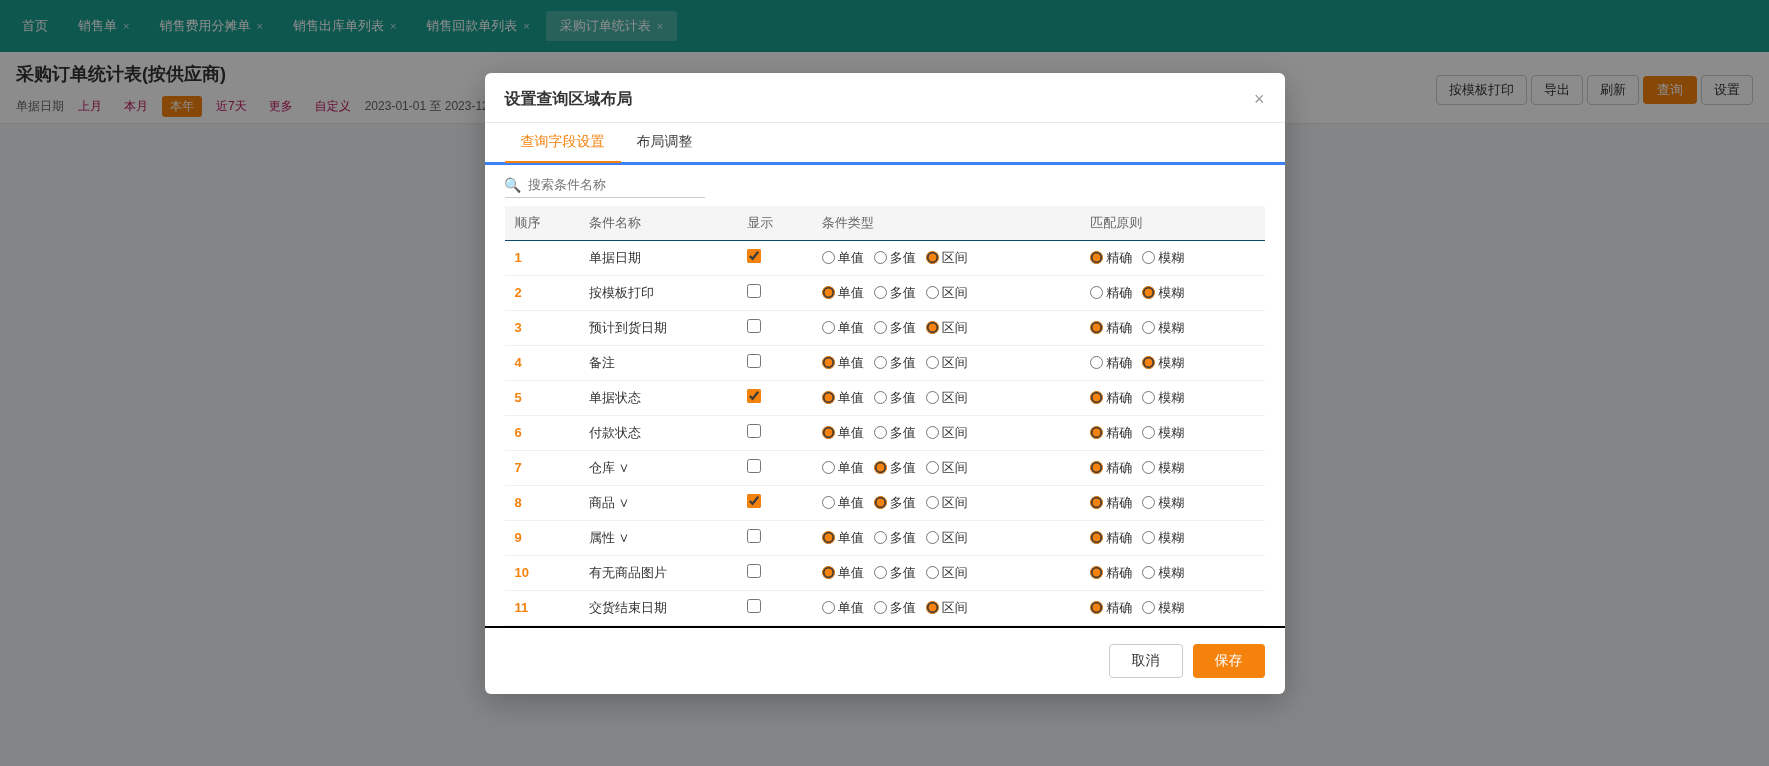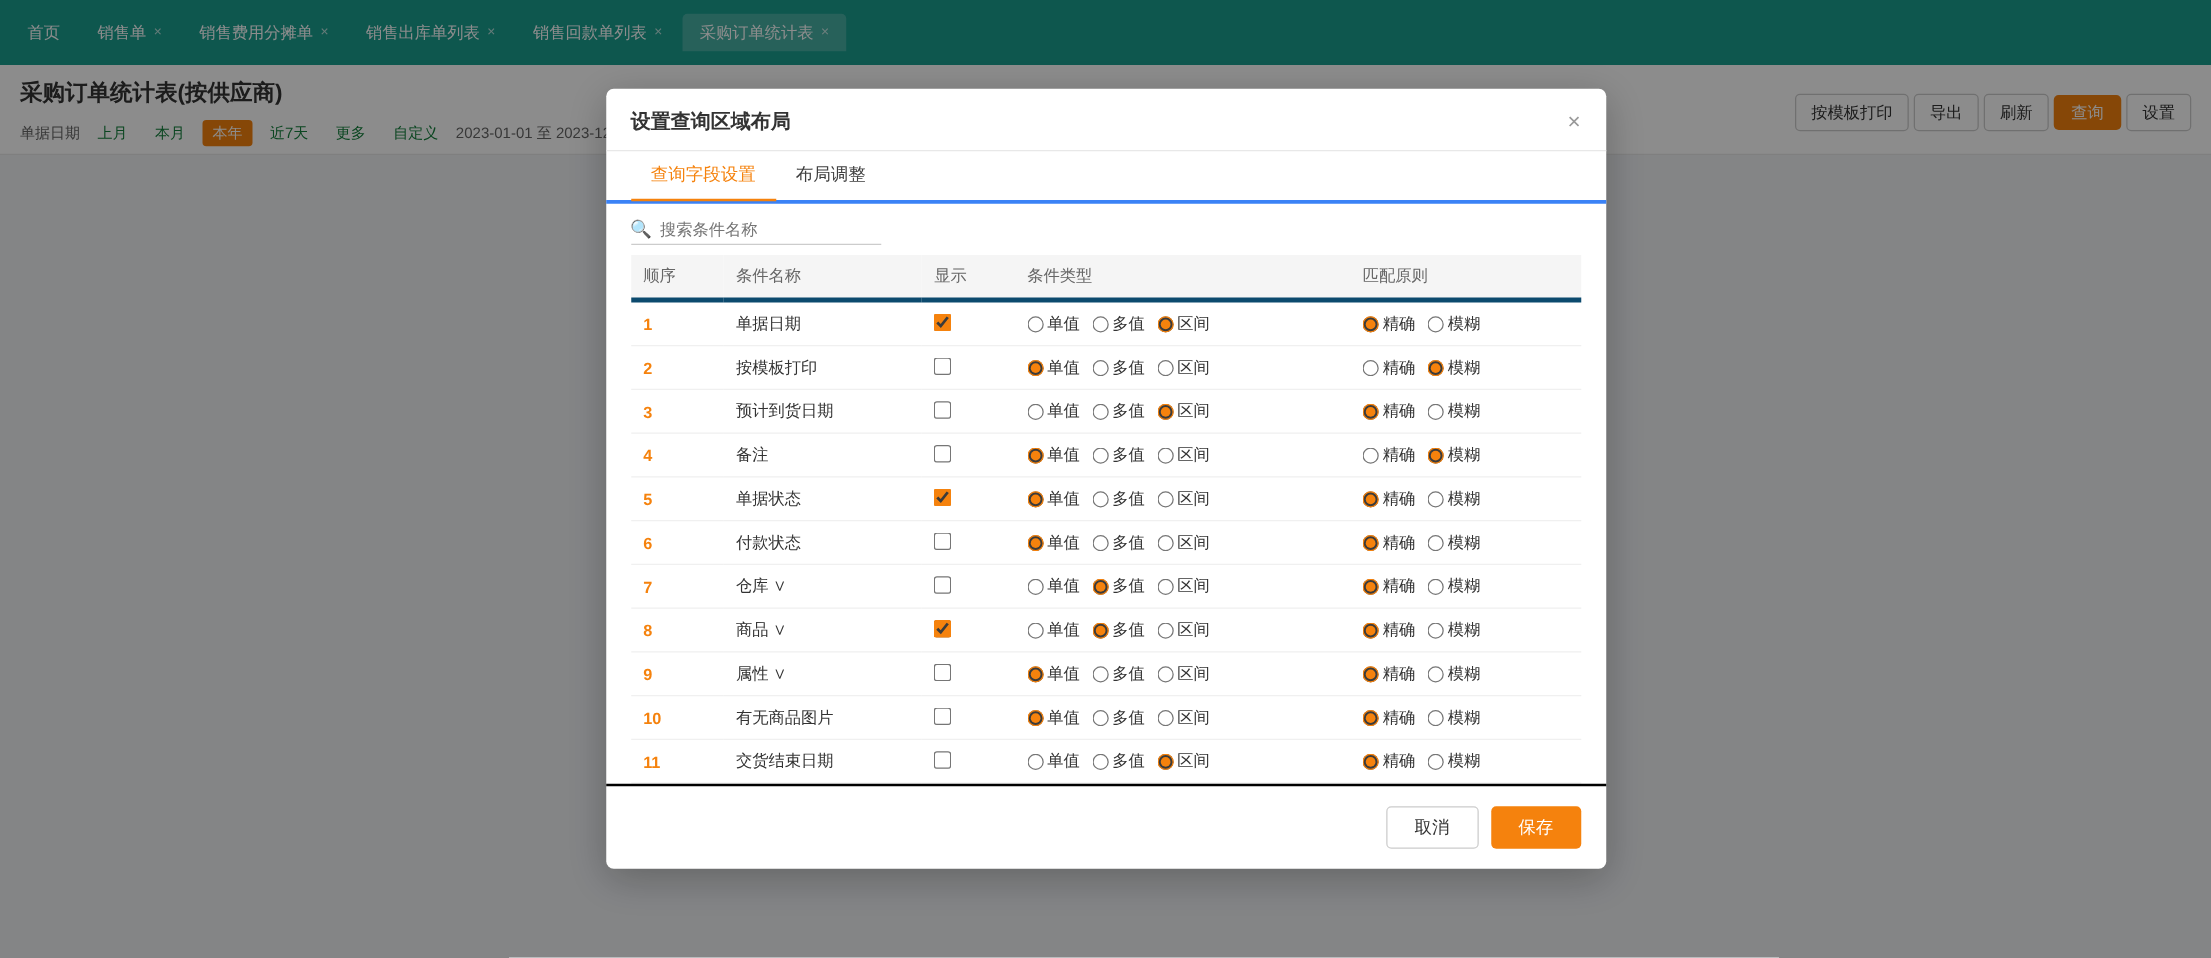--- a/index.html
+++ b/index.html
@@ -161,21 +161,21 @@
       width: 100%;
       border-collapse: collapse;
     }
     .condition-table th {
       background: #f5f5f5;
       text-align: left;
       padding: 8px 10px;
       color: #666;
       font-weight: normal;
       font-size: 13px;
-      border-bottom: 4px solid #0c4a6e;
+      border-bottom: 1px solid #0c4a6e;
     }
     .condition-table td {
       padding: 8px 10px;
       border-bottom: 1px solid #f0f0f0;
       vertical-align: middle;
       font-size: 13px;
       color: #333;
     }
 
     .seq-num { color: #f5820d; font-weight: bold; }
@@ -231,21 +231,21 @@
       background: #fff;
       padding: 10px 16px 6px 16px;
       display: flex;
       align-items: center;
       justify-content: space-between;
       border-bottom: 1px solid #e8e8e8;
     }
     .date-filter { display: flex; align-items: center; gap: 6px; font-size: 12px; color: #666; margin-top: 8px; }
     .date-btn { padding: 2px 8px; border-radius: 3px; cursor: pointer; font-size: 12px; }
     .date-btn.active { background: #f5820d; color: #fff; }
-    .date-btn.normal { color: #15803d; }
+    .date-btn.normal { color: #be185d; }
     .top-actions { display: flex; gap: 4px; align-items: center; margin-left: 18px; }
   </style>
 </head>
 <body>
 
 <div class="bg-page">
 
 
   <div class="navtabs">
     <div class="navtab">

